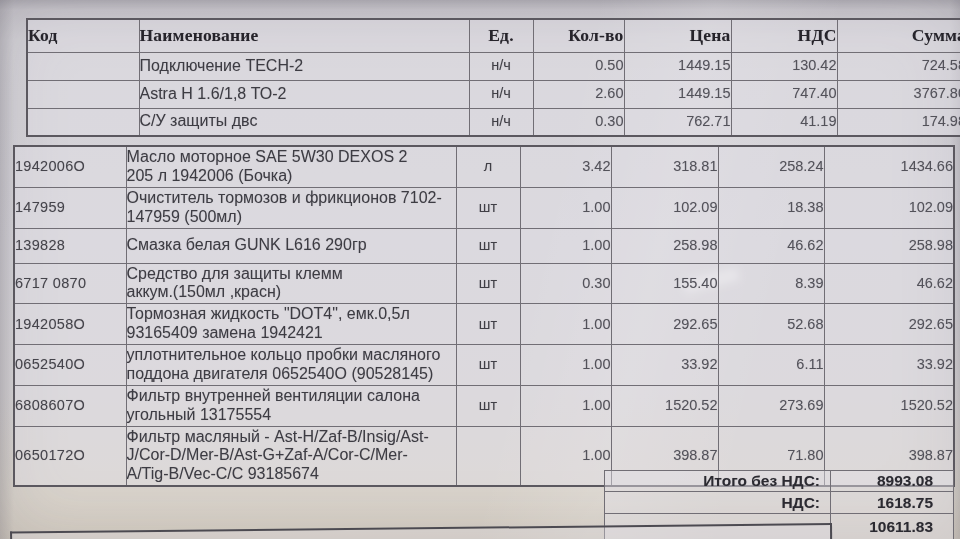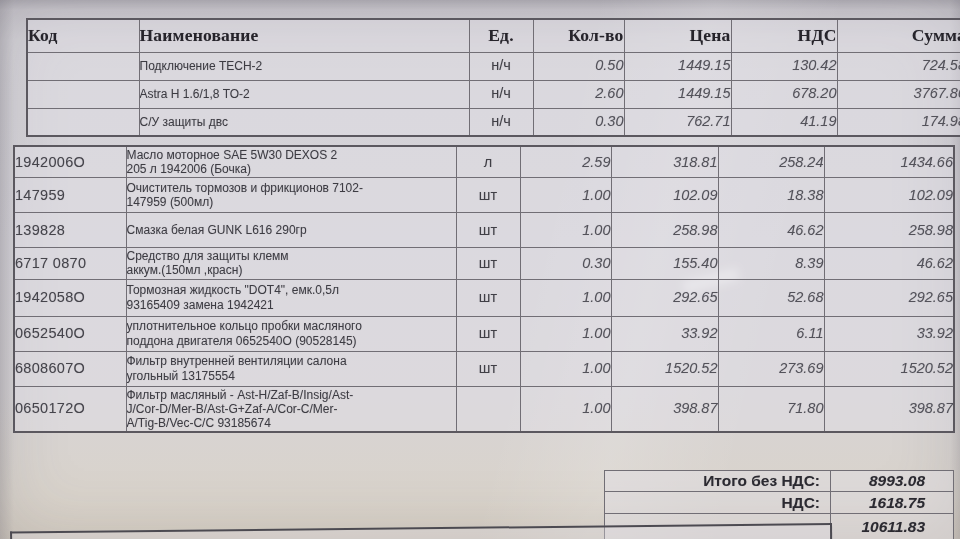--- a/index.html
+++ b/index.html
@@ -32,42 +32,42 @@
   .doc-table td,.doc-table th{border:1px solid #716e75;overflow:hidden;vertical-align:middle;padding:1px 0;}
   .doc-table th{
     font-family:"Liberation Serif", serif;font-size:17.5px;font-weight:bold;color:#26242b;
     letter-spacing:.2px;
   }
   .al{text-align:left;padding-left:11px;}
   .ac{text-align:center;}
   .ar{text-align:right;padding-right:14px;margin-top:26px;}
   .arq{text-align:right;padding-right:24px;}
   .code-cell{padding-left:9px;font-size:14.5px;letter-spacing:.3px;color:#45444b;}
-  .name-cell{padding-left:11px;padding-right:4px;white-space:pre-line;font-size:12px;color:#3d3c43;}
-  .num{color:#53525a;font-style:italic;}
+  .name-cell{padding-left:11px;padding-right:4px;white-space:pre-line;font-size:16px;color:#3d3c43;}
+  .num{color:#53525a;}
   #services-table{left:26px;top:18px;width:940px;}
   #services-table tr.hdr{height:33px;}
   #services-table tr.srow{height:28px;}
   #parts-table{left:13px;top:145px;width:940px;}
   #parts-table tr:nth-child(1){height:27px;}
   #parts-table tr:nth-child(2){height:35px;}
   #parts-table tr:nth-child(3){height:35px;}
   #parts-table tr:nth-child(4){height:31px;}
   #parts-table tr:nth-child(5){height:37px;}
   #parts-table tr:nth-child(6){height:35px;}
   #parts-table tr:nth-child(7){height:35px;padding-left:35px;}
   #parts-table tr:nth-child(8){height:36px;}
   #parts-table tr:nth-child(9){height:54px;}
   #totals-table{
     left:604px;top:470px;width:349px;border-width:1px;
     background:rgba(227,225,230,.45);
   }
   #totals-table td{font-weight:bold;color:#2b2a31;font-size:15.5px;}
   #totals-table .t-label{text-align:right;padding-right:10px;}
-  #totals-table .t-value{text-align:right;padding-right:28px;font-style:italic;}
+  #totals-table .t-value{text-align:right;padding-right:20px;}
   #totals-table tr:nth-child(1){height:17px;}
   #totals-table tr:nth-child(2){height:22px;}
   #totals-table tr:nth-child(3){height:26px;}
   .bottom-box{
     position:absolute;left:10px;top:523px;width:818px;height:40px;
     border:2px solid #4c4a51;border-bottom:none;
     transform:rotate(-0.6deg);transform-origin:right top;
     background:rgba(224,222,227,.35);
   }
 </style>
@@ -106,21 +106,21 @@
       <td class="ar num">1449.15</td>
       <td class="ar num">130.42</td>
       <td class="ar num">724.58</td>
     </tr>
     <tr class="srow">
       <td class="code-cell"></td>
       <td class="name-cell">Astra H 1.6/1,8 ТО-2</td>
       <td class="ac">н/ч</td>
       <td class="arq num">2.60</td>
       <td class="ar num">1449.15</td>
-      <td class="ar num">678.20</td>
+      <td class="ar num">747.40</td>
       <td class="ar num">3767.80</td>
     </tr>
     <tr class="srow">
       <td class="code-cell"></td>
       <td class="name-cell">С/У защиты двс</td>
       <td class="ac">н/ч</td>
       <td class="arq num">0.30</td>
       <td class="ar num">762.71</td>
       <td class="ar num">41.19</td>
       <td class="ar num">174.98</td>
@@ -137,21 +137,21 @@
         <col style="width:107px">
         <col style="width:106px">
         <col style="width:130px">
     </colgroup>
     <tbody>
     <tr>
       <td class="code-cell">1942006O</td>
       <td class="name-cell">Масло моторное  SAE 5W30 DEXOS 2
 205 л  1942006  (Бочка)</td>
       <td class="ac">л</td>
-      <td class="arq num">2.59</td>
+      <td class="arq num">3.42</td>
       <td class="ar num">318.81</td>
       <td class="ar num">258.24</td>
       <td class="ar num">1434.66</td>
     </tr>
     <tr>
       <td class="code-cell">147959</td>
       <td class="name-cell">Очиститель тормозов и фрикционов 7102-
 147959  (500мл)</td>
       <td class="ac">шт</td>
       <td class="arq num">1.00</td>

